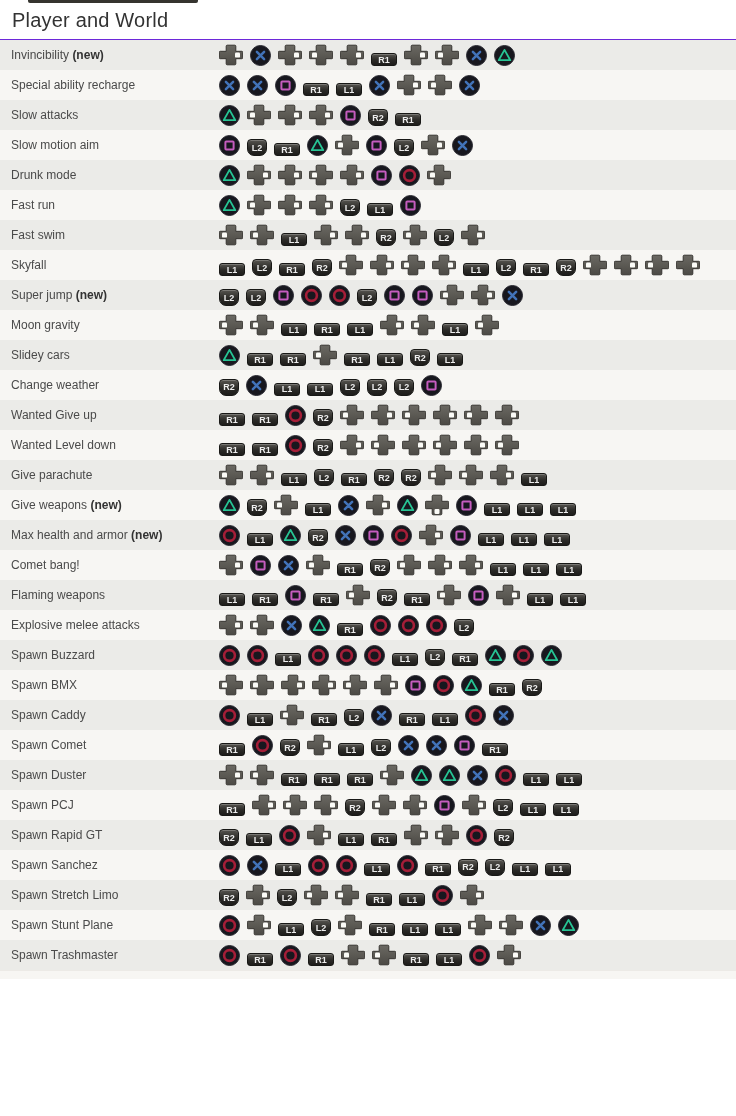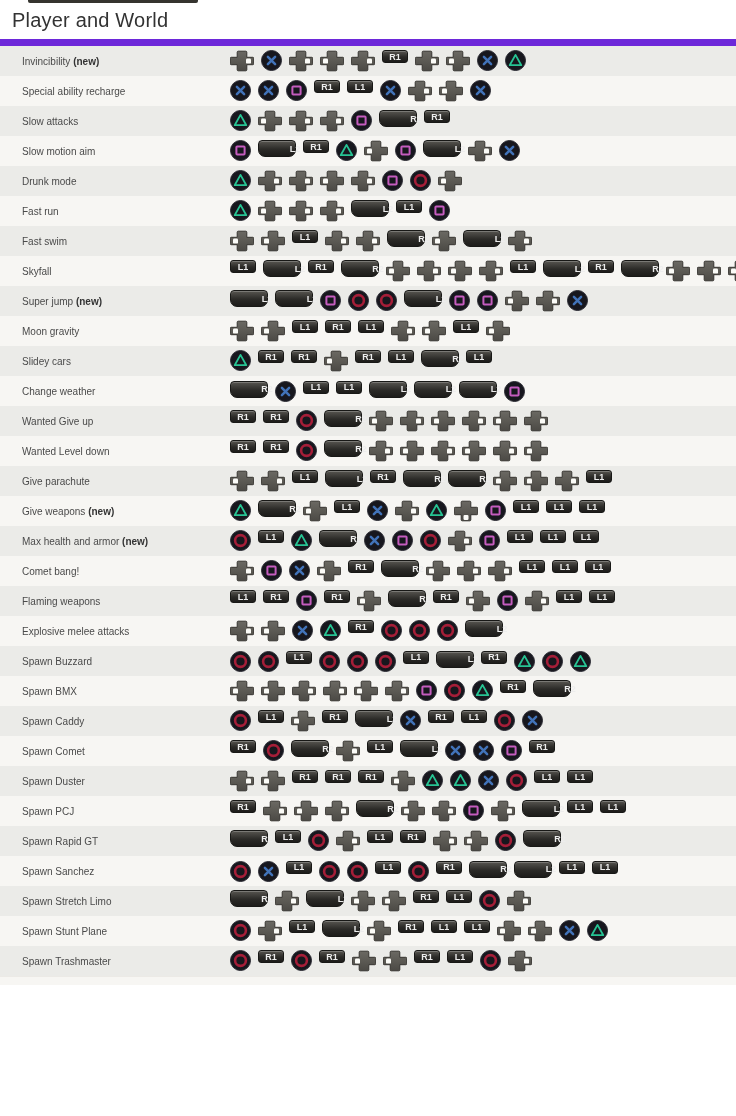--- a/index.html
+++ b/index.html
@@ -1,35 +1,35 @@
 <!DOCTYPE html>
 <html><head>
 <meta charset="utf-8">
 <style>
   html,body{margin:0;padding:0;background:#ffffff;}
   body{width:736px;font-family:"Liberation Sans", sans-serif;}
   .page{position:relative;width:736px;min-height:1116px;background:#fff;overflow:hidden;}
   .crop-edge{position:absolute;top:0;left:28px;width:170px;height:3px;background:#35342f;border-radius:0 0 2px 2px;}
-  .section-header{background:#fff;border-bottom:7px solid #6d28d9;padding:9px 0 7px 12px;}
+  .section-header{background:#fff;border-bottom:1px solid #6d28d9;padding:9px 0 7px 12px;}
   .section + .section .section-header{padding-top:28px;}
   .section-title{margin:0;font-size:20px;font-weight:400;color:#333;letter-spacing:.2px;}
   .rows{width:736px;}
   .row{display:flex;align-items:center;height:30px;}
   .row:nth-child(odd){background:#ebebe8;}
   .row:nth-child(even){background:#f7f6f3;}
-  .label{width:208px;padding-left:22px;font-size:10px;color:#4a4a4a;flex:none;white-space:nowrap;}
+  .label{width:208px;padding-left:11px;font-size:12px;color:#4a4a4a;flex:none;white-space:nowrap;}
   .label b{color:#333;}
-  .combo{display:flex;align-items:flex-start;gap:7px;}
+  .combo{display:flex;align-items:flex-end;gap:7px;}
   .icon{display:inline-flex;line-height:0;}
   .badge{display:inline-flex;align-items:center;justify-content:center;color:#ededed;
          font-size:9px;font-weight:700;box-sizing:border-box;
          background:linear-gradient(180deg,#575550 0%,#2b2a27 55%,#1d1c1a 100%);
          border:1px solid #181816;box-shadow:inset 0 1px 0 rgba(255,255,255,.22);}
   .badge.shoulder{width:26px;height:13px;border-radius:3px;}
-  .badge.trigger{width:20px;height:17px;border-radius:4px 4px 7px 7px;padding-left:36px;}
+  .badge.trigger{width:20px;height:17px;border-radius:4px 4px 7px 7px;}
   .bottom-gap{height:8px;background:#f7f6f3;border-top:1px solid #eceae6;}
 </style>
 </head>
 <body>
 
 <div class="page">
   <div class="crop-edge"></div>
   <div id="sections">
       <div class="section">
         <div class="section-header">

